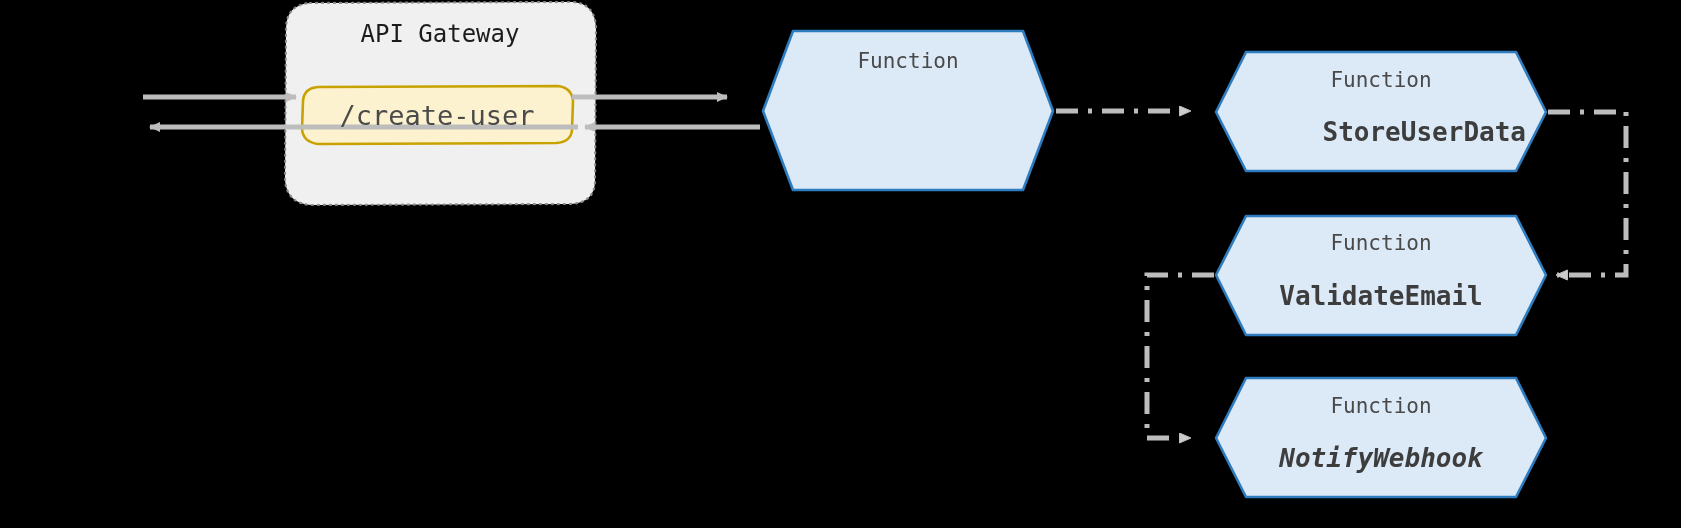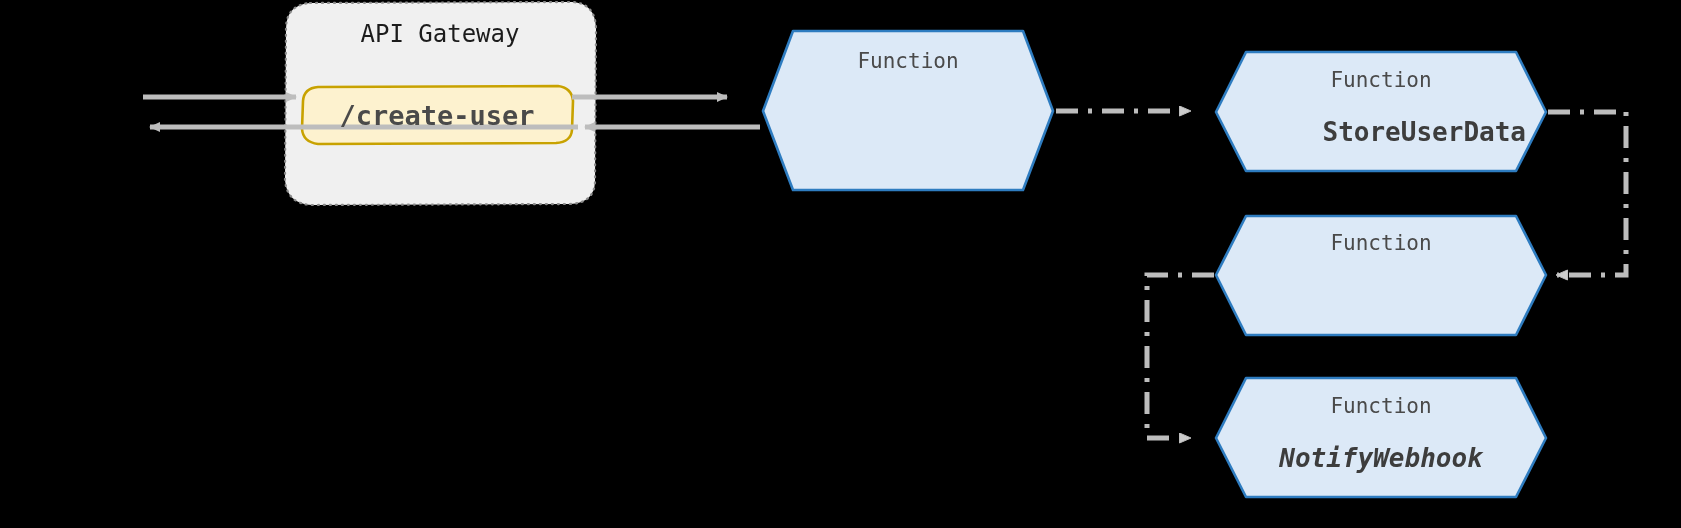--- a/index.html
+++ b/index.html
@@ -15,21 +15,21 @@
     position:absolute;
     color:#3d3d3d;
     white-space:nowrap;
     text-align:center;
     font-family:"DejaVu Sans Mono","Liberation Mono",monospace;
     pointer-events:none;
   }
   .lbl-type{font-size:21px;font-weight:400;color:#4a4a4a;}
   .lbl-name{font-size:26px;font-weight:700;color:#3d3d3d;}
   .lbl-group{font-size:24px;font-weight:400;color:#1c1c1c;}
-  .lbl-route{font-size:27px;font-weight:700;color:#4a4a4a;}
+  .lbl-route{font-size:27px;font-weight:400;color:#4a4a4a;}
 </style>
 </head>
 <body>
 
 <div id="canvas">
 
   <svg id="svgroot" viewBox="0 0 1681 528" xmlns="http://www.w3.org/2000/svg">
     <defs>
       <marker id="arrR" markerWidth="12" markerHeight="12" refX="10" refY="5" orient="auto" markerUnits="userSpaceOnUse">
         <path d="M0,0 L11,5 L0,10 z" fill="#bdbdbd"></path>
@@ -84,17 +84,18 @@
   <div class="lbl lbl-group" style="left:284px;top:20px;width:312px;">API Gateway</div>
 
   <div class="lbl lbl-route" style="left:302px;top:100px;width:270px;">/create-user</div>
 
   <div class="lbl lbl-type" style="left:793px;top:49px;width:230px;">Function</div>
 
   <div class="lbl lbl-type" style="left:1246px;top:68px;width:270px;">Function</div>
   <div class="lbl lbl-name" style="left:1236px;top:117px;width:290px;text-align:right;">StoreUserData</div>
 
   <div class="lbl lbl-type" style="left:1246px;top:231px;width:270px;">Function</div>
+  <div class="lbl lbl-name" style="left:1236px;top:281px;width:290px;">ValidateEmail</div>
 
   <div class="lbl lbl-type" style="left:1246px;top:394px;width:270px;">Function</div>
   <div class="lbl lbl-name" style="left:1236px;top:443px;width:290px;font-style:italic;">NotifyWebhook</div>
 
 </div>
 
 </body></html>

